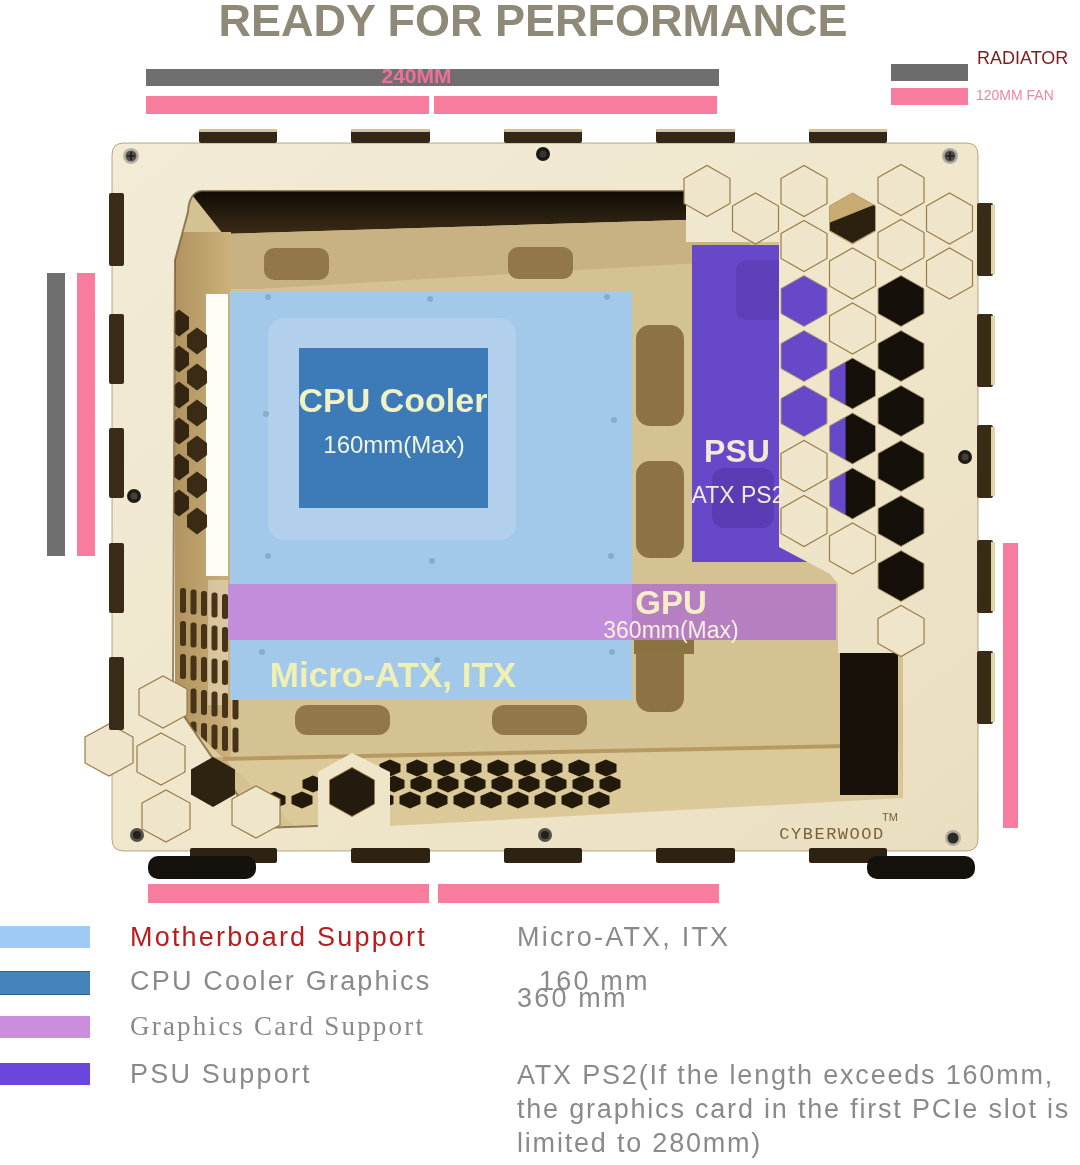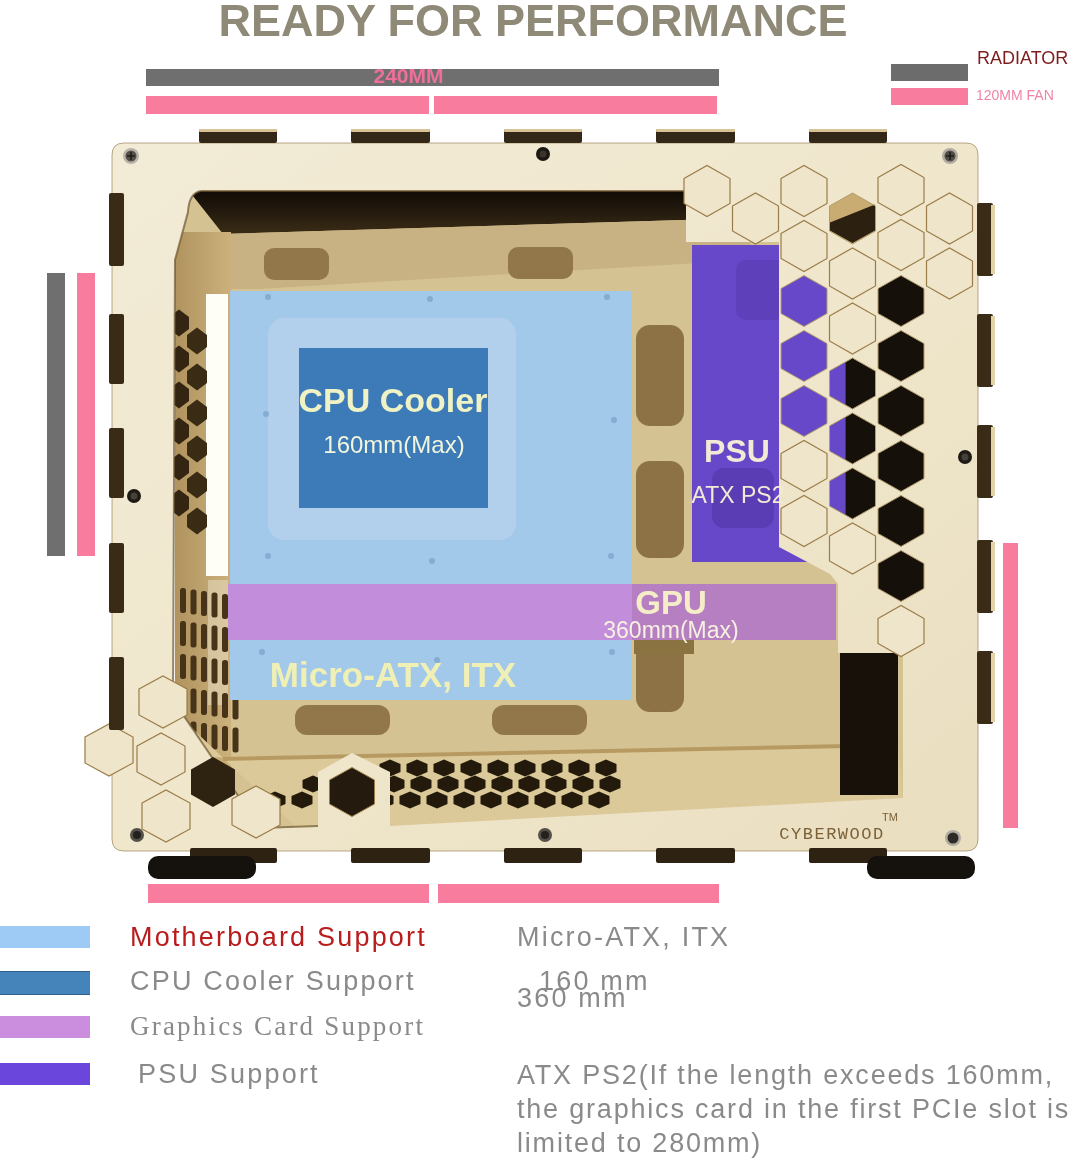--- a/index.html
+++ b/index.html
@@ -6,21 +6,21 @@
   body{width:1080px;height:1165px;position:relative;overflow:hidden;font-family:"Liberation Sans",sans-serif;}
   .abs{position:absolute;}
 </style>
 </head>
 <body>
 
 <div class="abs" style="left:-7px;top:-2px;width:1080px;text-align:center;font-size:45px;font-weight:bold;line-height:45px;color:#8f8a78;">READY FOR PERFORMANCE</div>
 
 <div class="abs" style="left:146px;top:69px;width:573px;height:17px;background:#6f6f6f;"></div>
 
-<div class="abs" style="left:138px;top:64px;width:541px;text-align:center;font-size:21px;font-weight:bold;color:#f06e9a;">240MM</div>
+<div class="abs" style="left:146px;top:64px;width:541px;text-align:center;font-size:21px;font-weight:bold;color:#f06e9a;">240MM</div>
 
 <div class="abs" style="left:146px;top:96px;width:283px;height:18px;background:#f87c9e;"></div>
 
 <div class="abs" style="left:434px;top:96px;width:283px;height:18px;background:#f87c9e;"></div>
 
 <div class="abs" style="left:891px;top:64px;width:77px;height:17px;background:#6c6c6c;"></div>
 
 <div class="abs" style="left:977px;top:48px;font-size:18px;color:#7f1d1d;">RADIATOR</div>
 
 <div class="abs" style="left:891px;top:88px;width:77px;height:17px;background:#f87c9e;"></div>
@@ -389,27 +389,27 @@
 </svg>
 
 <div class="abs" style="left:0px;top:926px;width:90px;height:22px;background:#9ecbf5;"></div>
 
 <div class="abs" style="left:130px;top:924px;font-size:27px;line-height:27px;letter-spacing:2.2px;color:#b91c1c;">Motherboard Support</div>
 
 <div class="abs" style="left:517px;top:924px;font-size:27px;line-height:27px;letter-spacing:2.2px;color:#8a8a8a;">Micro-ATX, ITX</div>
 
 <div class="abs" style="left:0px;top:971px;width:90px;height:22px;background:#4583bb;border-top:1px solid #2e5f8e;border-bottom:1px solid #2e5f8e;"></div>
 
-<div class="abs" style="left:130px;top:968px;font-size:27px;line-height:27px;letter-spacing:2.2px;color:#8a8a8a;">CPU Cooler Support</div>
+<div class="abs" style="left:130px;top:968px;font-size:27px;line-height:27px;letter-spacing:2.2px;color:#8a8a8a;">CPU Cooler Graphics</div>
 
 <div class="abs" style="left:506px;top:968px;font-size:27px;line-height:27px;letter-spacing:2.2px;color:#8a8a8a;margin-left:33px;">160 mm</div>
 
 <div class="abs" style="left:0px;top:1016px;width:90px;height:22px;background:#cb8ede;"></div>
 
 <div class="abs" style="left:130px;top:1013px;font-size:27px;line-height:27px;letter-spacing:2.2px;color:#8a8a8a;font-family:Liberation Serif, serif;">Graphics Card Support</div>
 
 <div class="abs" style="left:517px;top:985px;font-size:27px;line-height:27px;letter-spacing:2.2px;color:#8a8a8a;">360 mm</div>
 
 <div class="abs" style="left:0px;top:1063px;width:90px;height:22px;background:#6a46dd;"></div>
 
-<div class="abs" style="left:130px;top:1061px;font-size:27px;line-height:27px;letter-spacing:2.2px;color:#8a8a8a;margin-left:8px;">PSU Support</div>
+<div class="abs" style="left:130px;top:1061px;font-size:27px;line-height:27px;letter-spacing:2.2px;color:#8a8a8a;">PSU Support</div>
 
 <div class="abs" style="left:517px;top:1058px;width:600px;font-size:27px;line-height:34px;letter-spacing:1.8px;color:#8a8a8a;">ATX PS2(If the length exceeds 160mm,<br>the graphics card in the first PCIe slot is<br>limited to 280mm)</div>
 
 </body></html>

